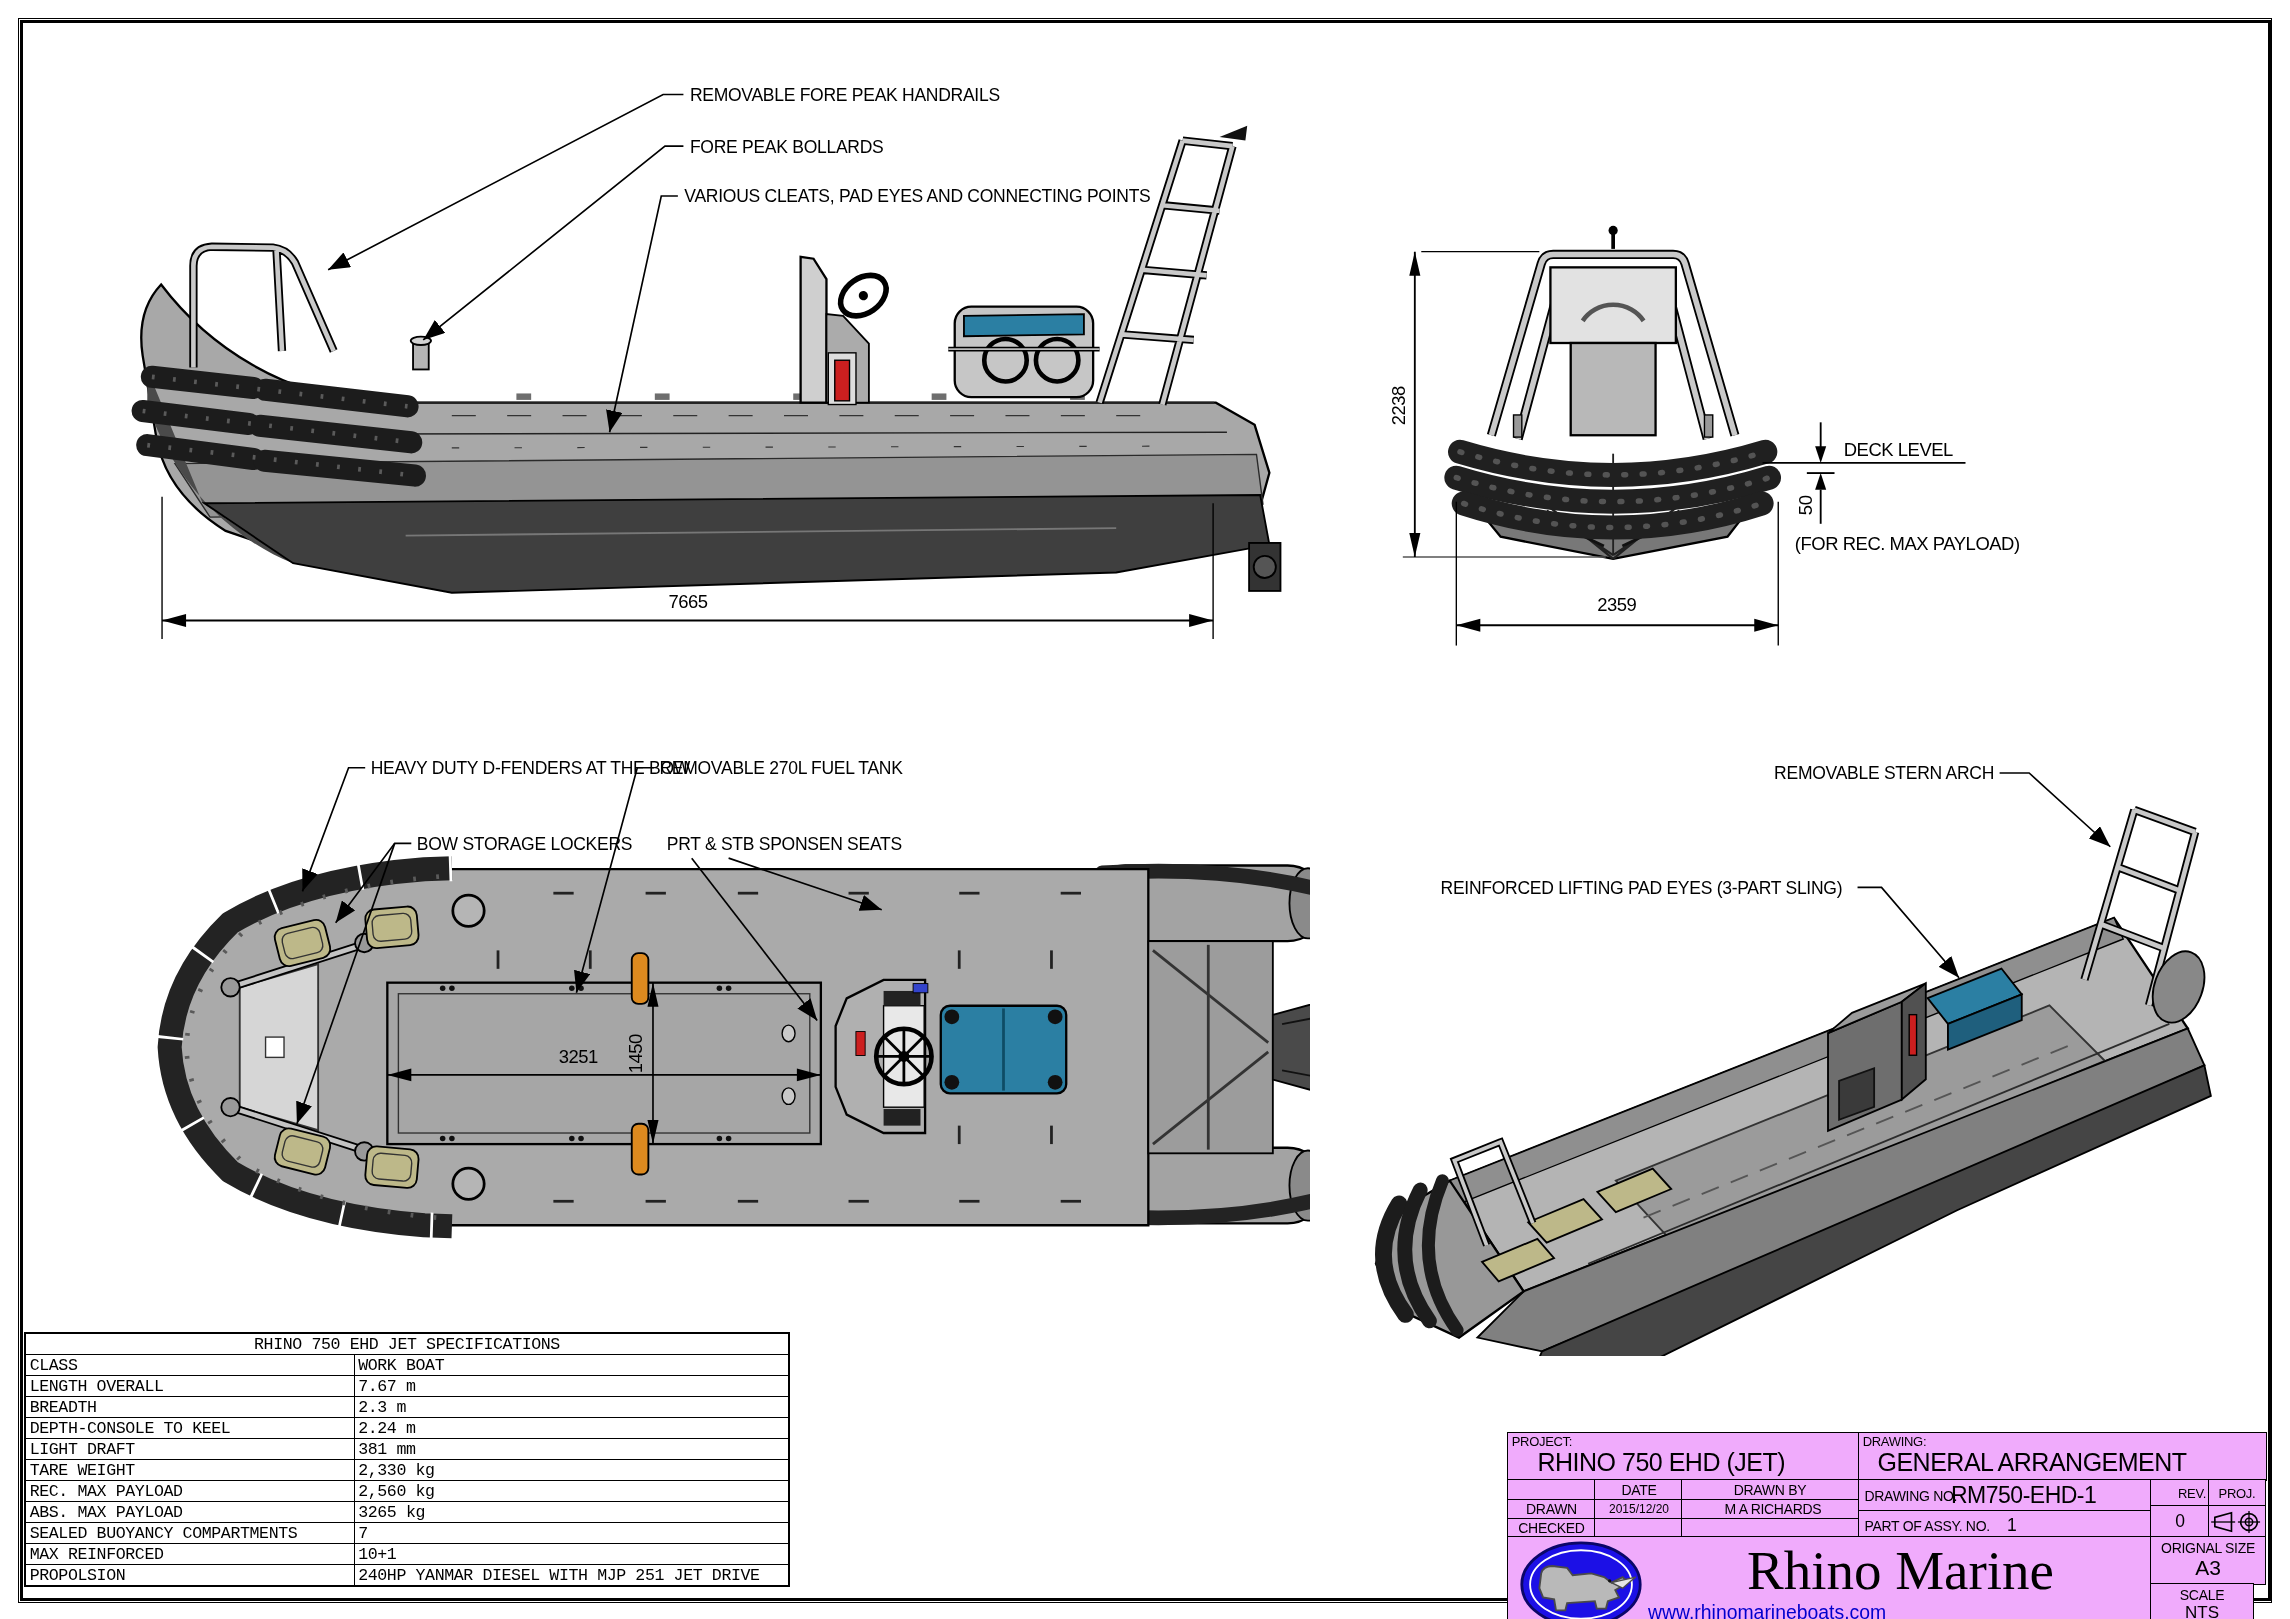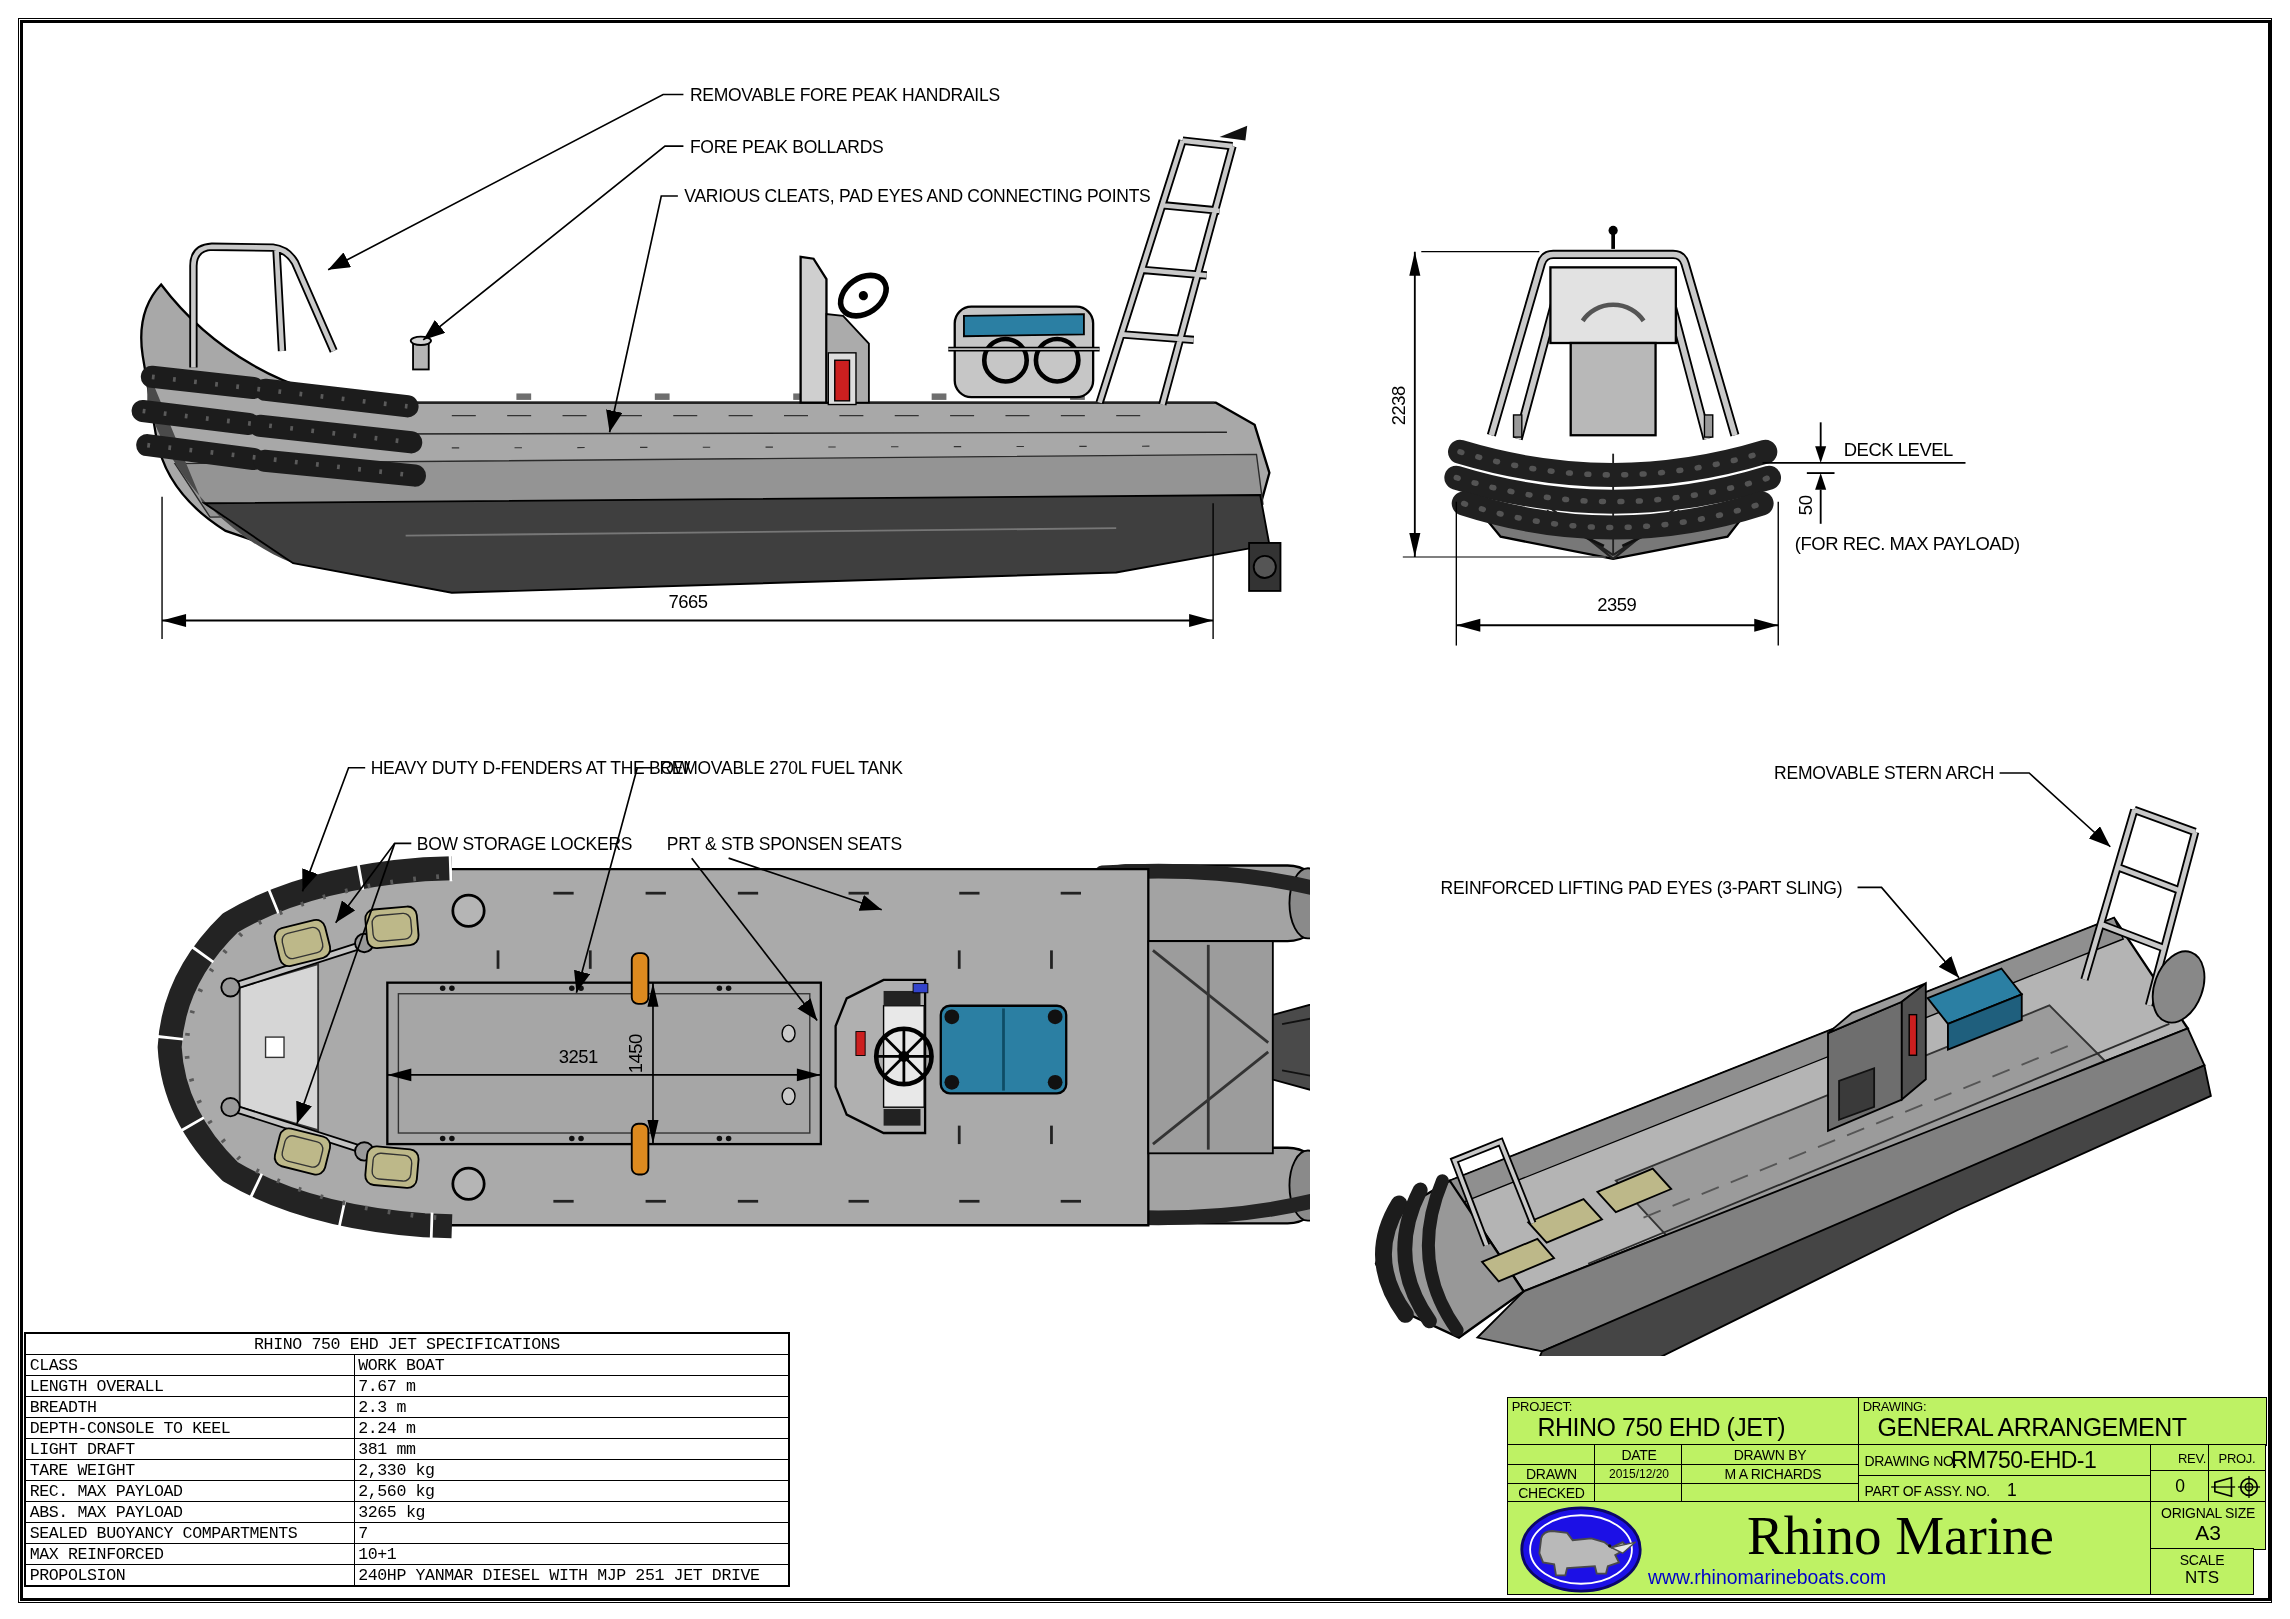--- a/index.html
+++ b/index.html
@@ -13,21 +13,21 @@
   
   .spec{position:absolute;left:24px;top:1332px;width:766px;}
   .spec table{border-collapse:collapse;width:100%;table-layout:fixed;font-family:Liberation Mono, monospace;}
   .spec td,.spec th{border:1.8px solid #000;font-size:16.6px;font-weight:normal;letter-spacing:-0.4px;
         padding:0 3.7px;height:20px;white-space:nowrap;overflow:hidden;text-align:left;}
   .spec th{text-align:center;}
   .spec table{border:2.8px solid #000;}
   .spec col.c1{width:329px;}
   
   .tb{position:absolute;left:1507px;top:1397px;width:760px;height:198px;}
-  .tb .cell{position:absolute;border:1.8px solid #000;box-sizing:border-box;background:#bef264;}
+  .tb .cell{position:absolute;border:1.8px solid #000;box-sizing:border-box;background:#f0abfc;margin-top:35px;}
   .lbl-sm{font-size:13px;letter-spacing:-0.3px;}
   .lbl-md{font-size:14px;letter-spacing:-0.3px;}
   .big{font-size:25px;letter-spacing:-0.5px;}
   .ctr{display:flex;align-items:center;justify-content:center;}
   .company{font-family:"Liberation Serif",serif;font-size:55px;font-weight:normal;}
   .site{color:#0000cc;font-size:19.4px;}
 </style>
 </head>
 <body>
 

